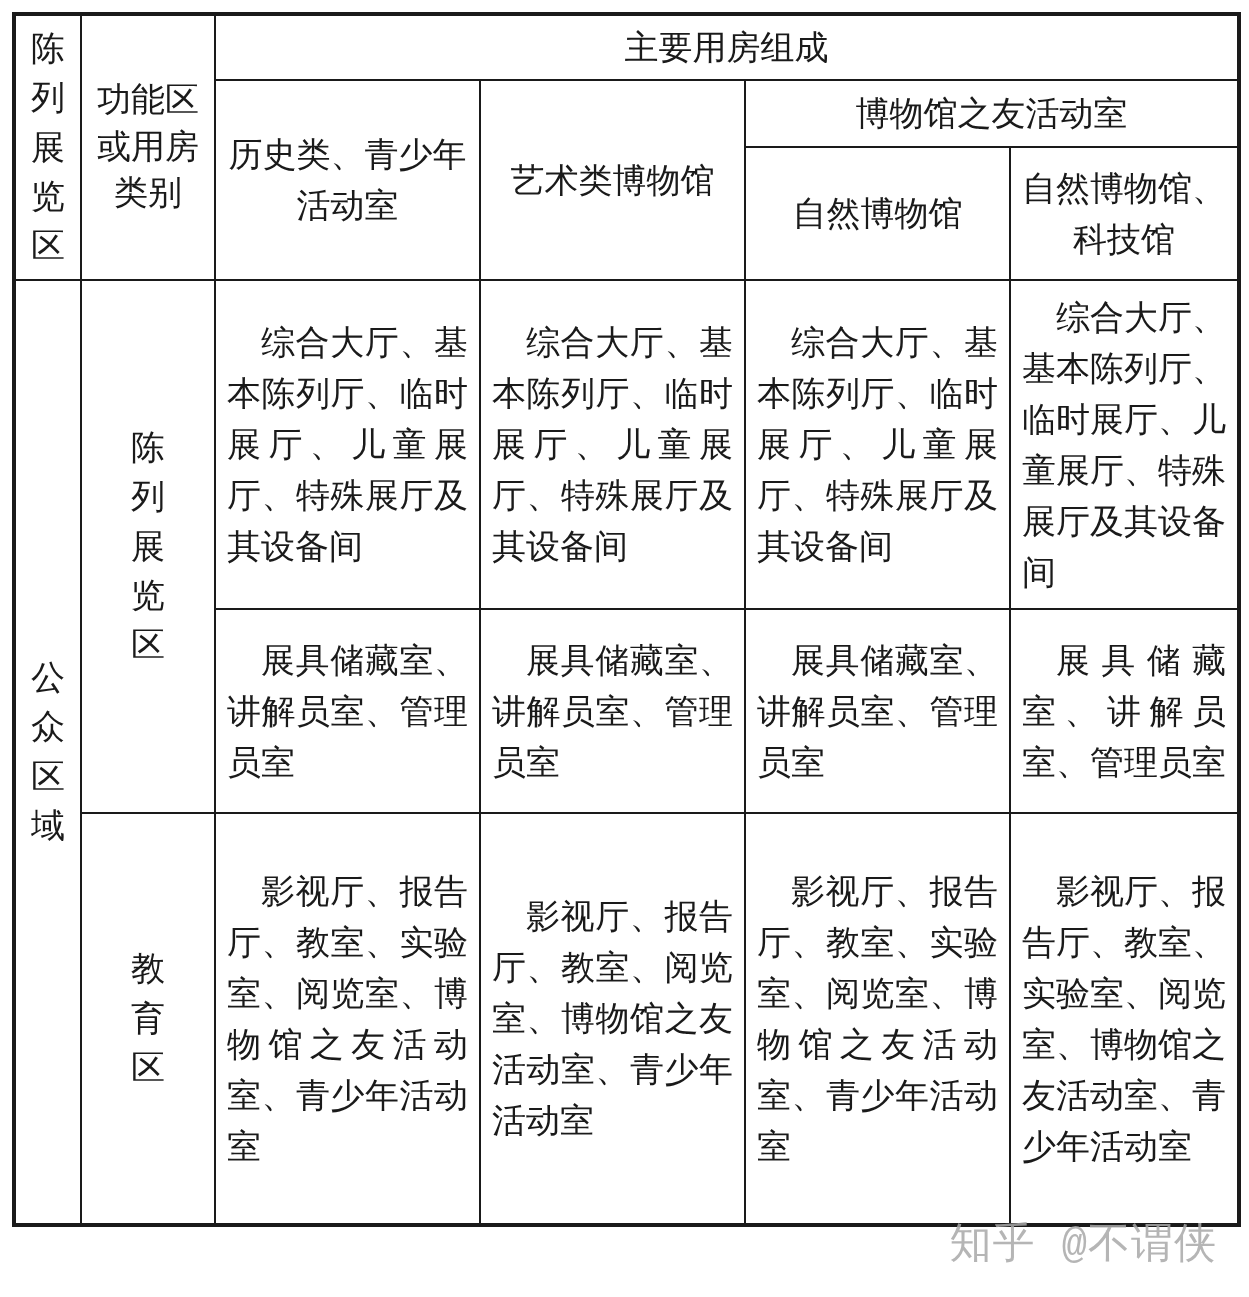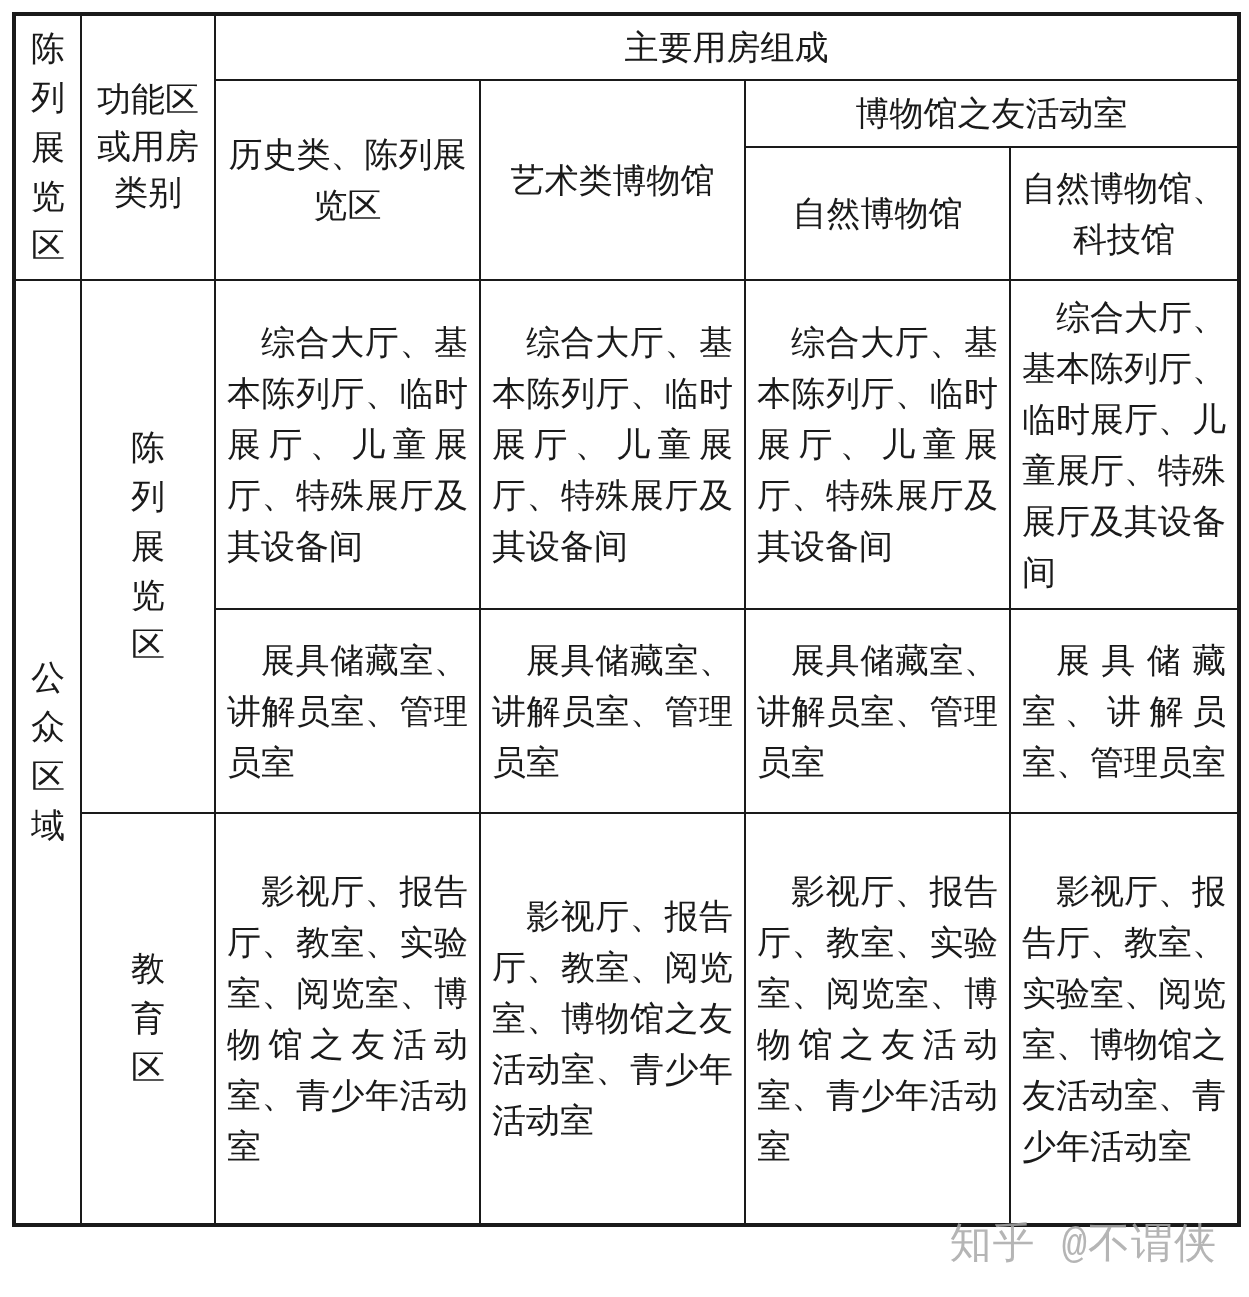--- a/index.html
+++ b/index.html
@@ -73,21 +73,21 @@
   </colgroup>
   <tbody>
 
     <tr style="height:66px">
       <td rowspan="3"><span class="vtext">陈列展览区</span></td>
       <td rowspan="3"><span class="wrap3">功能区或用房类别</span></td>
       <td colspan="4">主要用房组成</td>
     </tr>
 
     <tr style="height:67px">
-      <td rowspan="2">历史类、陈列展览区</td>
+      <td rowspan="2">历史类、青少年活动室</td>
       <td rowspan="2">艺术类博物馆</td>
       <td colspan="2">博物馆之友活动室</td>
     </tr>
 
     <tr style="height:133px">
       <td>自然博物馆</td>
       <td>自然博物馆、科技馆</td>
     </tr>
 
     <tr style="height:329px">

